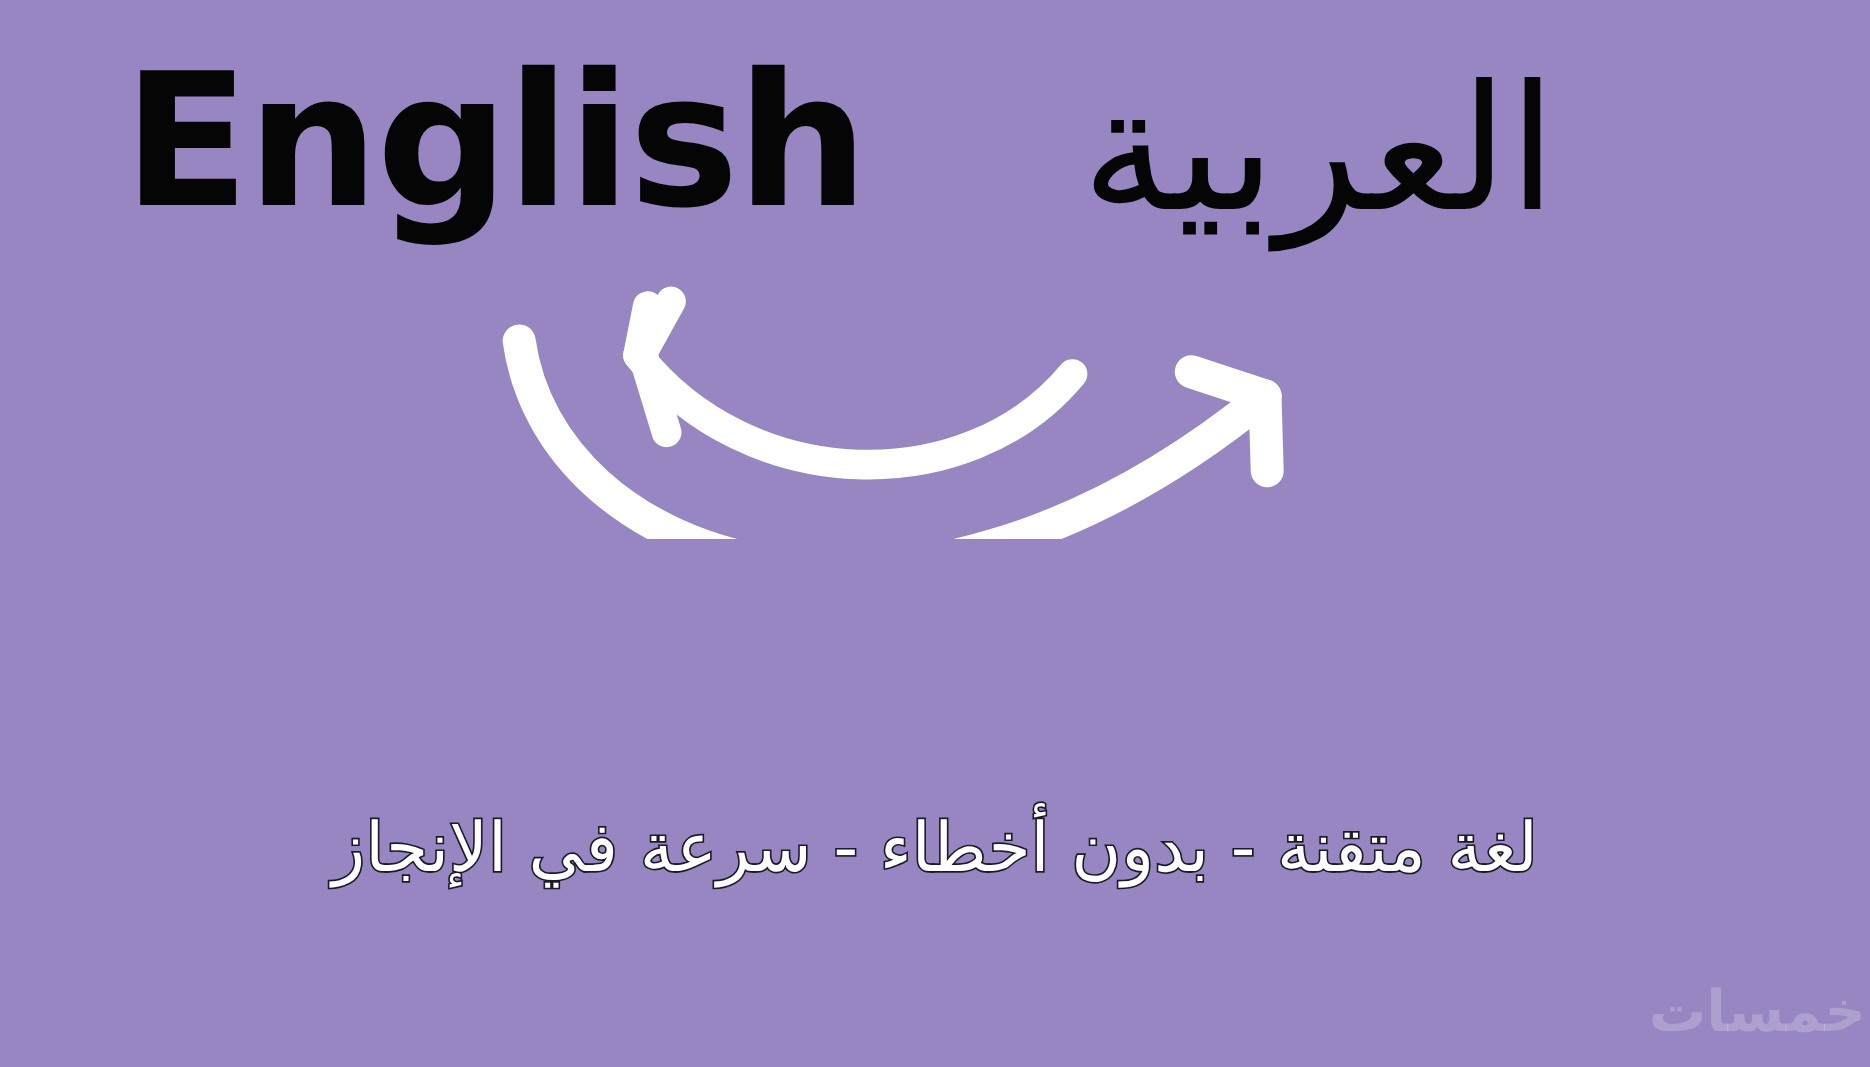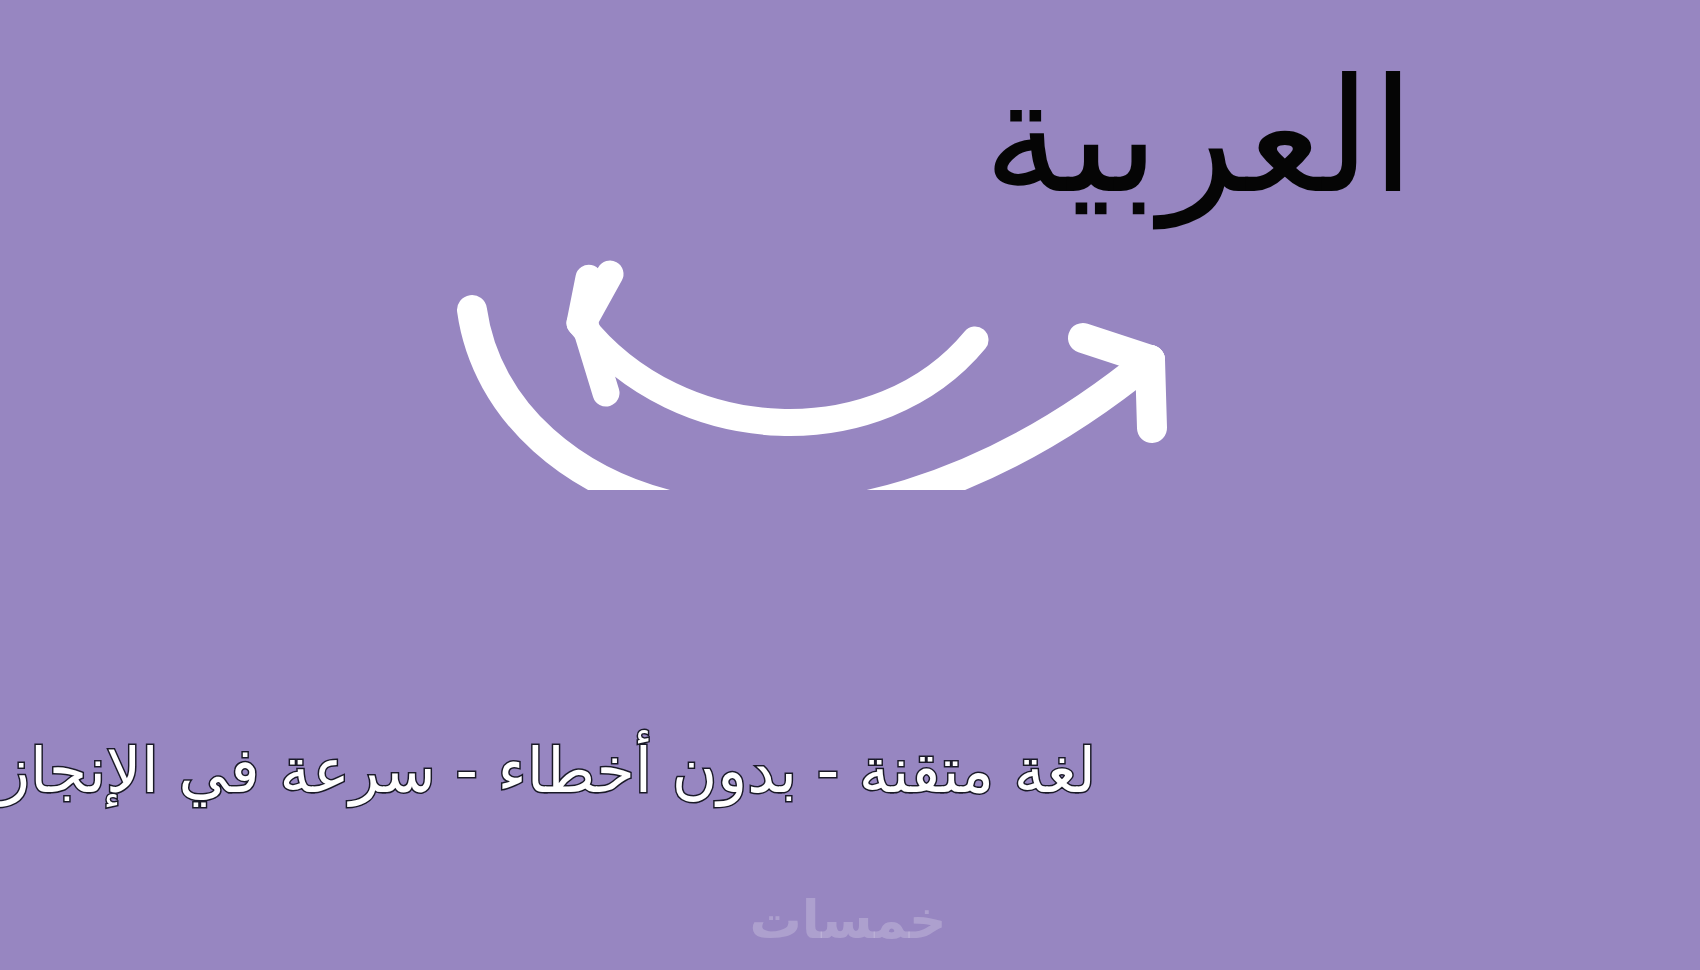--- a/index.html
+++ b/index.html
@@ -82,59 +82,61 @@
     paint-order: stroke fill;
     white-space: nowrap;
   }
 
   
   .tagline-wrap {
     position: absolute;
     left: 0;
     top: 735px;
     width: 1700px;
+    text-align: center;
   }
   .tagline {
     display: inline-block;
     direction: rtl;
     font-family: "DejaVu Sans", "Liberation Sans", sans-serif;
     font-size: 62px;
     font-weight: 400;
     line-height: 1.15;
     color: #ffffff;
     -webkit-text-stroke: 3px #1a1a28;
     paint-order: stroke fill;
     white-space: nowrap;
   }
 
   
   .watermark-wrap {
     position: absolute;
     left: 0;
     top: 890px;
     width: 1696px;
-    text-align: center;
+    text-align: right;
   }
   .watermark {
     display: inline-block;
     direction: rtl;
     font-family: "DejaVu Sans", "Liberation Sans", sans-serif;
     font-size: 52px;
     font-weight: 700;
     color: rgba(255,255,255,0.22);
     letter-spacing: 1px;
     white-space: nowrap;
   }
 </style>
 </head>
 <body>
 
 <div id="canvas">
 
   <div class="top-row">
+    <div class="lang-en">English</div>
     <div class="lang-ar">العربية</div>
   </div>
 
   <div class="arrows">
     <svg width="1700" height="260" viewBox="0 0 1700 260" xmlns="http://www.w3.org/2000/svg">
       <g fill="none" stroke="#ffffff" stroke-width="27" stroke-linecap="round" stroke-linejoin="round">
         <path d="M 580 93 C 680 220, 880 225, 975 110"></path>
         <path d="M 580 93 L 595 50" transform="rotate(-8 580 93)"></path>
       </g>
       <g fill="none" stroke="#ffffff" stroke-width="27" stroke-linecap="round" stroke-linejoin="round">

